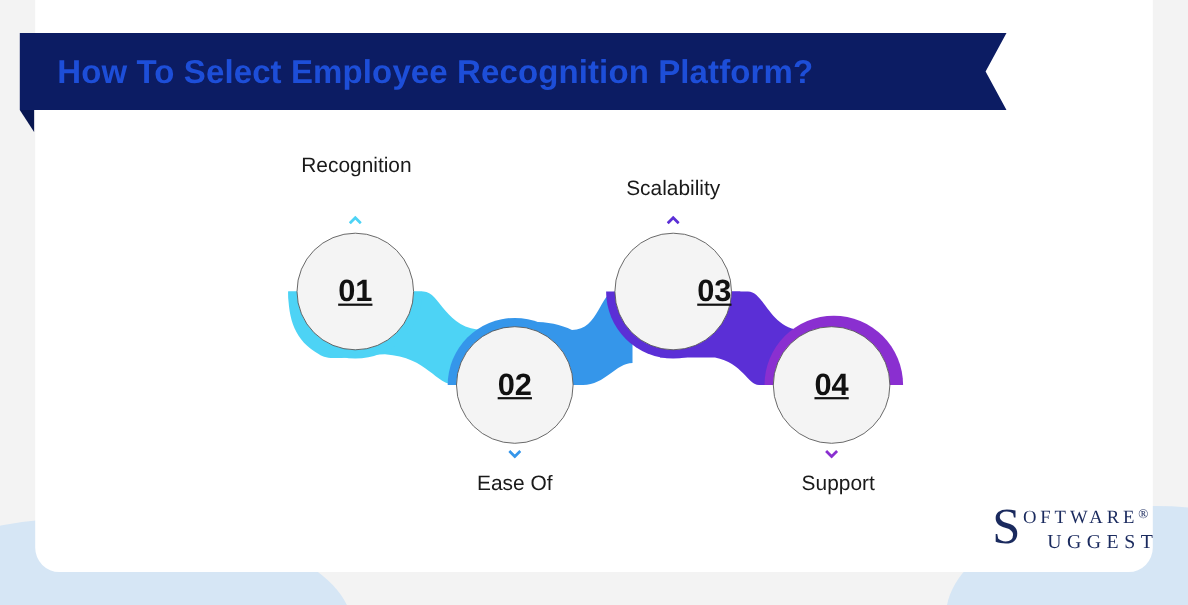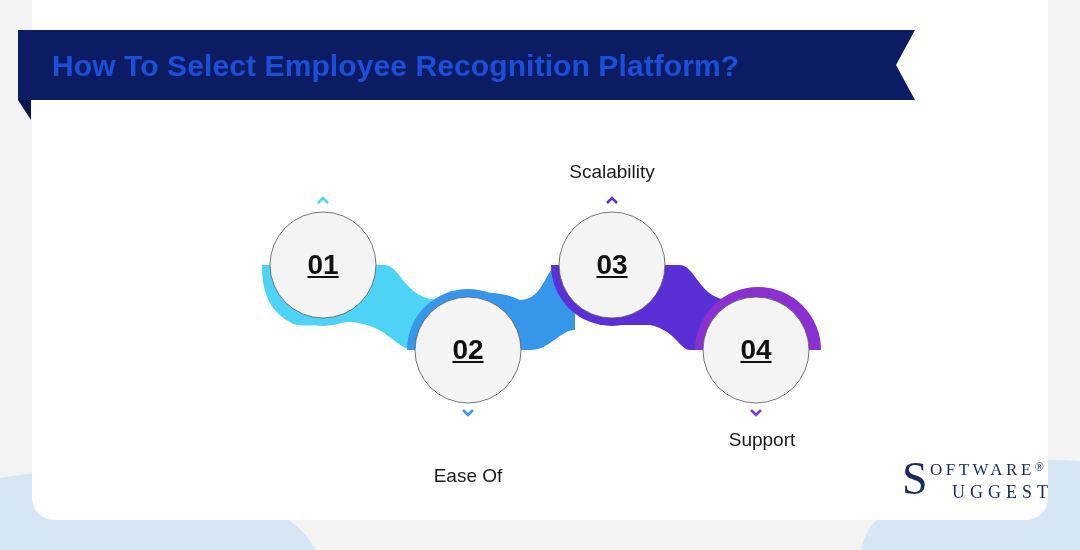--- a/index.html
+++ b/index.html
@@ -63,39 +63,40 @@
   <path d="M695,350 A63,63 0 0 1 821,350 Z" fill="#8a2fd0"></path>
 
   <circle cx="323" cy="265" r="53" fill="#f4f4f4" stroke="#555" stroke-width="0.8"></circle>
   <circle cx="468" cy="350" r="53" fill="#f4f4f4" stroke="#555" stroke-width="0.8"></circle>
   <circle cx="612" cy="265" r="53" fill="#f4f4f4" stroke="#555" stroke-width="0.8"></circle>
   <circle cx="756" cy="350" r="53" fill="#f4f4f4" stroke="#555" stroke-width="0.8"></circle>
 </svg>
 
 <div class="step-num" style="left:270px; top:212px;">01</div>
 <div class="step-num" style="left:415px; top:297px;">02</div>
-<div class="step-num" style="left:559px; top:212px;">03</div>
+<div class="step-num" style="left:559px; top:212px;text-align:right;">03</div>
 <div class="step-num" style="left:703px; top:297px;">04</div>
 
 <svg class="chev" style="left:317px; top:196px;" width="12" height="8">
     <polyline points="1,7 6,2 11,7" fill="none" stroke="#4dd3f5" stroke-width="2.5"></polyline>
   </svg>
 <svg class="chev" style="left:462px; top:409px;" width="12" height="8">
     <polyline points="1,1 6,6 11,1" fill="none" stroke="#3596ea" stroke-width="2.5"></polyline>
   </svg>
 <svg class="chev" style="left:606px; top:196px;" width="12" height="8">
     <polyline points="1,7 6,2 11,7" fill="none" stroke="#5b2fd6" stroke-width="2.5"></polyline>
   </svg>
 <svg class="chev" style="left:750px; top:409px;" width="12" height="8">
     <polyline points="1,1 6,6 11,1" fill="none" stroke="#8a2fd0" stroke-width="2.5"></polyline>
   </svg>
 
 <div class="step-label" style="left:234px; top:139px;">
+  <div>Recognition</div>
 </div>
-<div class="step-label" style="left:378px; top:428px;margin-top:36px;">
+<div class="step-label" style="left:378px; top:428px;">
   <div>Ease Of</div>
 </div>
 <div class="step-label" style="left:522px; top:160px;">
   <div>Scalability</div>
 </div>
 <div class="step-label" style="left:672px; top:428px;">
   <div>Support</div>
 </div>
 
 <div class="logo">

